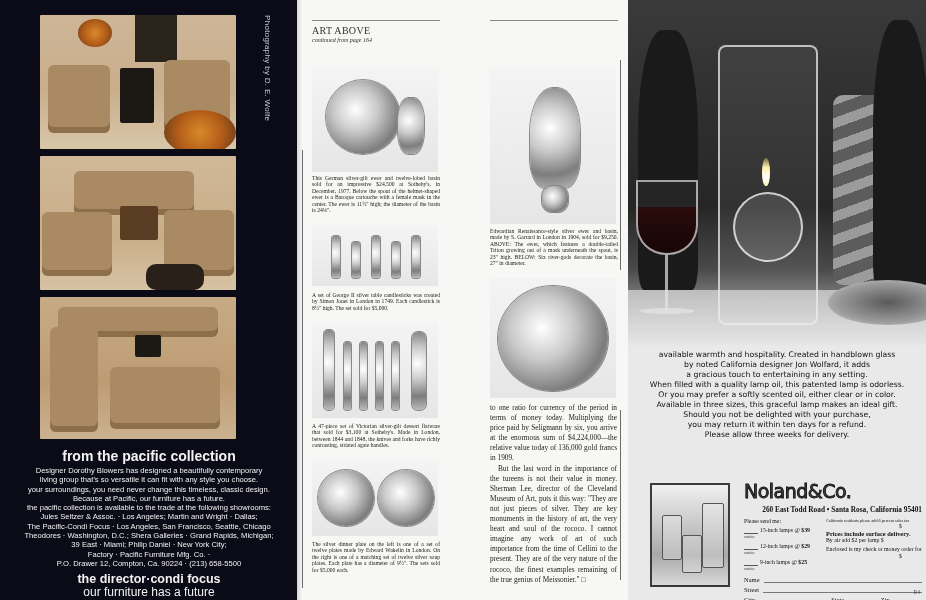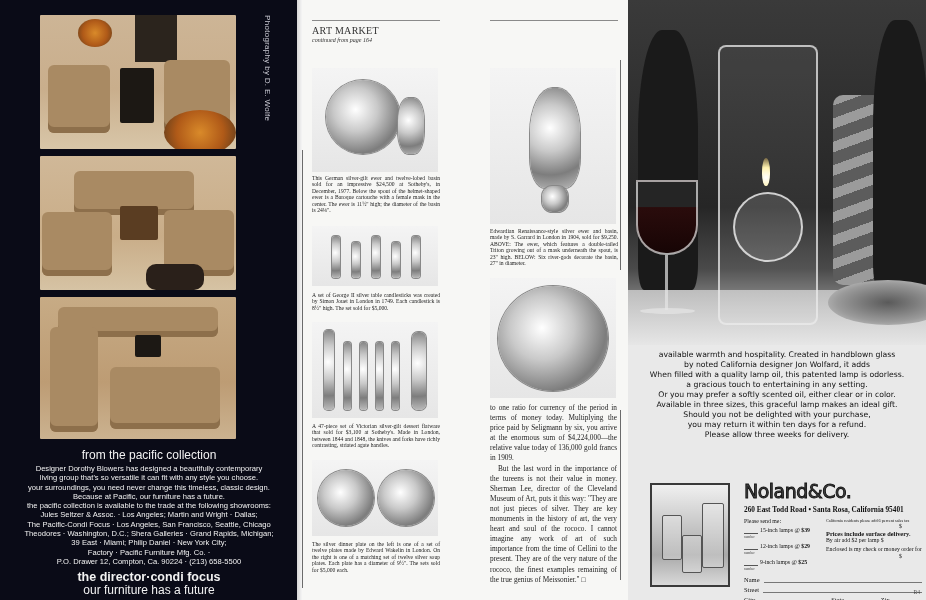--- a/index.html
+++ b/index.html
@@ -12,21 +12,21 @@
   .photo-1 { top: 15px; height: 134px; background: linear-gradient(180deg,#cdb596 0%,#c9ae8c 55%,#d8c6a8 100%); }
   .photo-2 { top: 156px; height: 134px; background: linear-gradient(180deg,#d0b898 0%,#c9ad88 60%,#d6c3a4 100%); }
   .photo-3 { top: 297px; height: 142px; background: linear-gradient(180deg,#c7ab85 0%,#bd9c74 60%,#cbb290 100%); }
   .sofa { position: absolute; background: #a98a63; border-radius: 6px; box-shadow: inset 0 -6px 0 #8d6f4b; }
   .table { position: absolute; background: #1c1814; border-radius: 2px; }
   .flowers { position: absolute; border-radius: 50%; background: radial-gradient(circle,#d98a2a 0%,#b05a18 55%,#5a3a1c 100%); }
   .screen { position: absolute; background: #2b241d; }
   .photo-credit { position: absolute; left: 258px; top: 15px; width: 14px; height: 140px;
     writing-mode: vertical-rl; color: #c9c9d2; font-size: 8px; letter-spacing: 0.3px; }
   .ad-copy { position: absolute; left: 4px; top: 448px; width: 290px; text-align: center; color: #f2f2f2; }
-  .ad-heading { font-weight: normal; font-size: 12px; margin-bottom: 2px; }
+  .ad-heading { font-weight: bold; font-size: 14px; margin-bottom: 2px; }
   .ad-body { font-size: 7.6px; line-height: 9.3px; }
   .ad-brand { font-weight: bold; font-size: 12.5px; margin-top: 5px; line-height: 13px; }
   .ad-slogan { font-size: 12px; line-height: 13px; }
 
   
   .gutter { position: absolute; left: 297px; top: 0; width: 5px; height: 600px; background: linear-gradient(90deg,#d7d7d7,#f5f5f5); }
 
   
   .article { position: absolute; left: 302px; top: 0; width: 326px; height: 600px; background: #f7f7f5; }
   .rule { position: absolute; height: 1px; background: #8a8a8a; }
@@ -55,21 +55,21 @@
   .person { position: absolute; background: #1a1a1a; border-radius: 40% 40% 10% 10%; }
   .dress { position: absolute; background: repeating-linear-gradient(160deg,#9b9b9b 0 10px,#5c5c5c 10px 22px); border-radius: 10px; }
   .platter { position: absolute; left: 200px; top: 280px; width: 120px; height: 45px; border-radius: 50%; background: radial-gradient(ellipse,#5a5a5a,#9a9a9a 60%,#d8d8d8 100%); }
 
   .lamp-copy { position: absolute; left: 0; top: 350px; width: 298px; text-align: center; font-family: "DejaVu Sans", sans-serif; font-size: 7.7px; line-height: 10px; color: #111; }
   .lamp-copy b { font-size: 10px; }
   .product-photo { position: absolute; left: 22px; top: 483px; width: 80px; height: 104px; border: 2px solid #3a3a3a; background: linear-gradient(180deg,#f0f0f0,#a9a9a9 70%,#d9d9d9); }
   .mini-cyl { position: absolute; border: 1px solid #555; border-radius: 2px; background: rgba(255,255,255,0.25); }
   .order-form { position: absolute; left: 116px; top: 480px; width: 178px; font-family: "Liberation Serif", serif; color: #111; }
   .brand-logo { font-family: "DejaVu Sans", sans-serif; font-size: 19px; letter-spacing: -0.5px; color: #404040; -webkit-text-stroke: 0.9px #111; line-height: 22px; }
-  .address { font-weight: bold; font-size: 7.3px; margin-top: 3px; }
+  .address { font-weight: bold; font-size: 7.3px; margin-top: 3px; text-align: right; }
   .form-grid { display: flex; margin-top: 4px; font-size: 5.8px; line-height: 7px; }
   .form-left { width: 82px; }
   .form-right { width: 96px; }
   .qty-row { display: flex; align-items: flex-end; margin-top: 2px; }
   .qty-blank { width: 14px; border-bottom: 1px solid #555; height: 7px; margin-right: 2px; }
   .price { font-weight: bold; }
   .sub-label { font-size: 3.5px; color: #444; }
   .bold-line { font-weight: bold; font-size: 6.4px; }
   .field-row { display: flex; align-items: flex-end; font-size: 6.5px; margin-top: 3px; }
   .field-line { flex: 1; border-bottom: 1px solid #777; height: 6px; margin-left: 4px; }
@@ -119,21 +119,21 @@
     <div class="ad-brand">the director·condi focus</div>
     <div class="ad-slogan">our furniture has a future</div>
   </div>
 </div>
 
 <div class="gutter"></div>
 
 <div class="article">
   <div class="rule" style="left:10px;top:20px;width:128px;"></div>
   <div class="rule" style="left:188px;top:20px;width:128px;"></div>
-  <div class="section-title">ART MARKET</div>
+  <div class="section-title">ART ABOVE</div>
   <div class="continued">continued from page 164</div>
   <div class="col-rule" style="left:0;top:150px;height:438px;"></div>
   <div class="col-rule" style="left:318px;top:60px;height:210px;"></div>
   <div class="col-rule" style="left:318px;top:410px;height:170px;"></div>
 
   <div class="fig" style="top:68px;height:104px;">
     <div class="fig-bg"></div>
     <div class="silver" style="left:14px;top:12px;width:74px;height:74px;"></div>
     <div class="silver" style="left:86px;top:30px;width:26px;height:56px;border-radius:40%;"></div>
   </div>
@@ -195,22 +195,22 @@
     <div class="wine-stem"></div>
     <div class="wine-base"></div>
     <div class="glass-cyl"></div>
     <div class="oil-bulb"></div>
     <div class="flame"></div>
   </div>
 
   <div class="lamp-copy">
     <div>available warmth and hospitality. Created in handblown glass</div>
     <div>by noted California designer Jon Wolfard, it adds</div>
+    <div>a gracious touch to entertaining in any setting.</div>
     <div>When filled with a quality lamp oil, this patented lamp is odorless.</div>
-    <div>a gracious touch to entertaining in any setting.</div>
     <div>Or you may prefer a softly scented oil, either clear or in color.</div>
     <div>Available in three sizes, this graceful lamp makes an ideal gift.</div>
     <div>Should you not be delighted with your purchase,</div>
     <div>you may return it within ten days for a refund.</div>
     <div>Please allow three weeks for delivery.</div>
   </div>
 
   <div class="product-photo">
     <div class="mini-cyl" style="left:10px;top:30px;width:20px;height:45px;"></div>
     <div class="mini-cyl" style="left:30px;top:50px;width:20px;height:38px;"></div>

